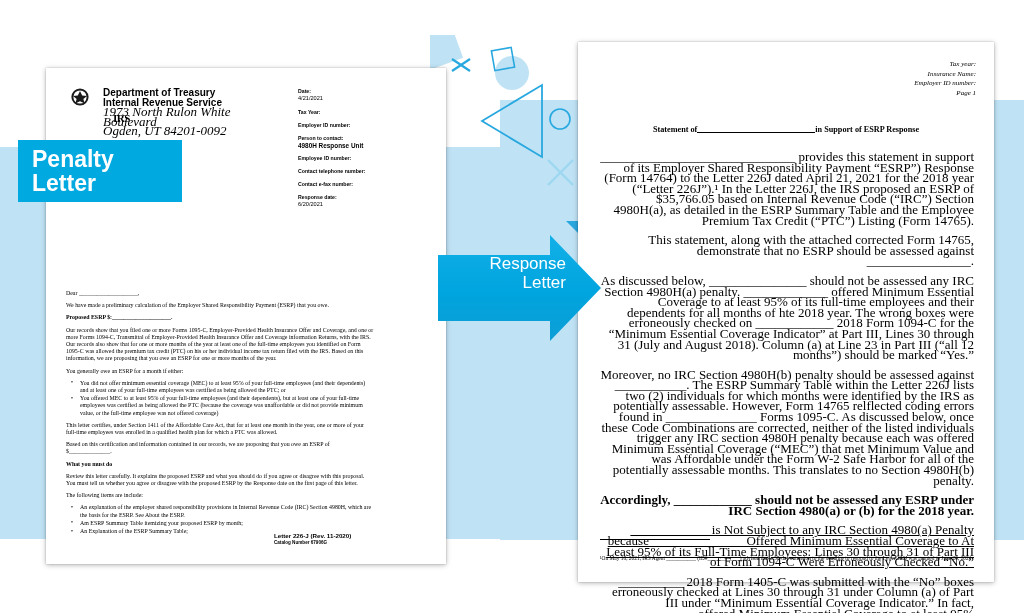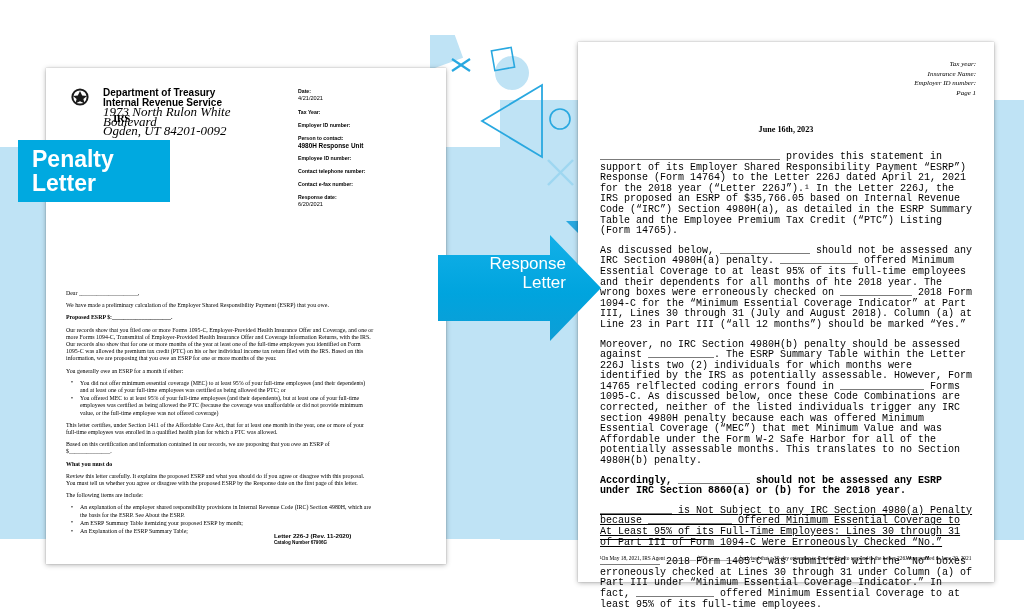--- a/index.html
+++ b/index.html
@@ -142,21 +142,21 @@
   .meta-value.big {
     font-weight: bold;
     font-size: 6.4px;
   }
 
   
   #penalty-tag {
     position: absolute;
     left: 18px;
     top: 140px;
-    width: 152px;
+    width: 164px;
     height: 62px;
     background: #00a9e0;
     display: flex;
     align-items: center;
     padding-left: 14px;
     box-sizing: border-box;
   }
   #penalty-tag-text {
     font-family: "Liberation Sans", sans-serif;
     font-weight: bold;
@@ -274,24 +274,24 @@
   }
   #resp-body {
     position: absolute;
     left: 22px;
     top: 110px;
     width: 374px;
     color: #000;
   }
   #resp-body p {
     margin: 0 0 9px 0;
-    font-family: Liberation Mono, monospace;
-    font-size: 10px;
+    font-family: Liberation Serif, serif;
+    font-size: 13px;
     line-height: 10.6px;
-    text-align: left;
+    text-align: right;
   }
   .rbold {
     font-weight: bold;
   }
   .runder {
     text-decoration: underline;
   }
   #resp-heading-block {
     text-align: left;
   }
@@ -453,28 +453,29 @@
 
   <div class="page" id="response-page">
     <div id="resp-head">
       <span class="resp-head-line">Tax year:</span>
       <span class="resp-head-line">Insurance Name:</span>
       <span class="resp-head-line">Employer ID number:</span>
       <span class="resp-head-line">Page 1</span>
     </div>
 
     <div id="resp-title">
-      <span class="t2">June 16th, 2023</span>
+      <span class="t1"><span>Statement of</span><span class="ul-gap" style="width:118px"></span><span>in Support of ESRP Response</span></span>
     </div>
 
     <div id="resp-body">
       <p>______________________________ provides this statement in support of its Employer Shared Responsibility Payment “ESRP”) Response (Form 14764) to the Letter 226J dated April 21, 2021 for the 2018 year (“Letter 226J”).¹  In the Letter 226J, the IRS proposed an ESRP of $35,766.05 based on Internal Revenue Code (“IRC”) Section 4980H(a), as detailed in the ESRP Summary Table and the Employee Premium Tax Credit (“PTC”) Listing (Form 14765).</p>
+      <p>This statement, along with the attached corrected Form 14765, demonstrate that no ESRP should be assessed against ________________.</p>
       <p>As discussed below, _______________ should not be assessed any IRC Section 4980H(a) penalty. _____________ offered Minimum Essential Coverage to at least 95% of its full-time employees and their dependents for all months of hte 2018 year. The wrong boxes were erroneously checked on ____________ 2018 Form 1094-C for the “Minimum Essential Coverage Indicator” at Part III, Lines 30 through 31 (July and August 2018).  Column (a) at Line 23 in Part III (“all 12 months”) should be marked “Yes.”</p>
       <p>Moreover, no IRC Section 4980H(b) penalty should be assessed against ___________.  The ESRP Summary Table within the Letter 226J lists two (2) individuals for which months were identified by the IRS as potentially assessable.  However, Form 14765 relflected coding errors found in ______________ Forms 1095-C.  As discussed below, once these Code Combinations are corrected, neither of the listed individuals trigger any IRC section 4980H penalty because each was offered Minimum Essential Coverage (“MEC”) that met Minimum Value and was Affordable under the Form W-2 Safe Harbor for all of the potentially assessable months.  This translates to no Section 4980H(b) penalty.</p>
-      <p class="rbold">Accordingly, ____________ should not be assessed any ESRP under IRC Section 8860(a) or (b) for the 2018 year.</p>
+      <p class="rbold">Accordingly, ____________ should not be assessed any ESRP under IRC Section 4980(a) or (b) for the 2018 year.</p>
       <p class="runder" id="resp-heading-block">____________ is Not Subject to any IRC Section 4980(a) Penalty because ______________ Offered Minimum Essential Coverage to At Least 95% of its Full-Time Employees: Lines 30 through 31 of Part III of Form 1094-C Were Erroneously Checked “No.”</p>
       <p>__________ 2018 Form 1405-C was submitted with the “No” boxes erroneously checked at Lines 30 through 31 under Column (a) of Part III under “Minimum Essential Coverage Indicator.”  In fact, _____________ offered Minimum Essential Coverage to at least 95% of its full-time employees.</p>
     </div>
 
     <div id="resp-footnote-rule"></div>
     <div id="resp-footnote">¹On May 18, 2021, IRS Agent ___________ (ID#____________) advised that a 30-day extension to the deadline to respond to the Letter 226J was granted to June 20, 2021</div>
   </div>
 
   <svg id="response-arrow" viewBox="0 0 163 106">
     <defs>

